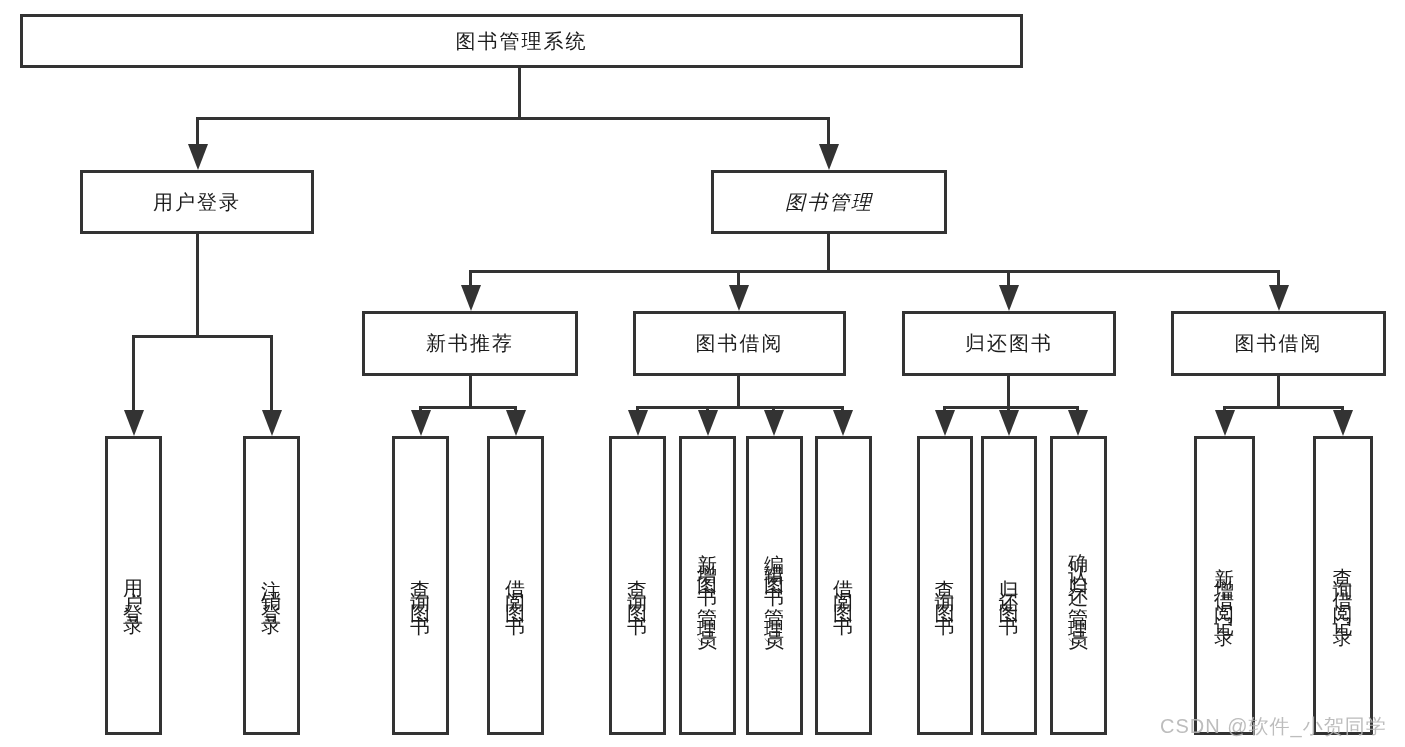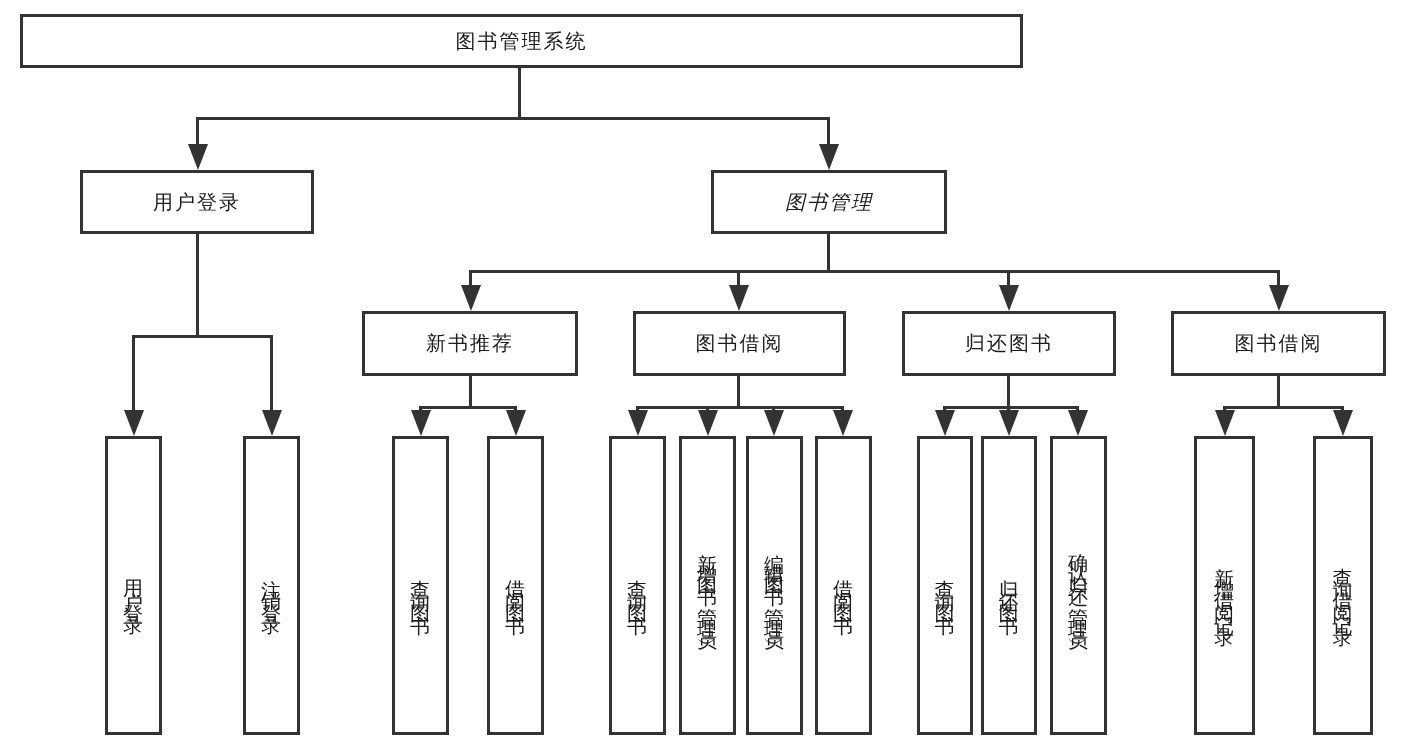--- a/index.html
+++ b/index.html
@@ -87,14 +87,15 @@
   <div class="h" style="left:943px; top:406px; width:136px;"></div>
   <div class="drop" style="left:943px; top:406px; height:4px;"></div>
   <div class="drop" style="left:1007px; top:406px; height:4px;"></div>
   <div class="drop" style="left:1076px; top:406px; height:4px;"></div>
 
   <div class="v" style="left:1277px; top:376px; height:32px;"></div>
   <div class="h" style="left:1223px; top:406px; width:120px;"></div>
   <div class="drop" style="left:1223px; top:406px; height:4px;"></div>
   <div class="drop" style="left:1341px; top:406px; height:4px;"></div>
 
+  <div class="watermark">CSDN @软件_小贺同学</div>
 
 </div>
 
 </body></html>

